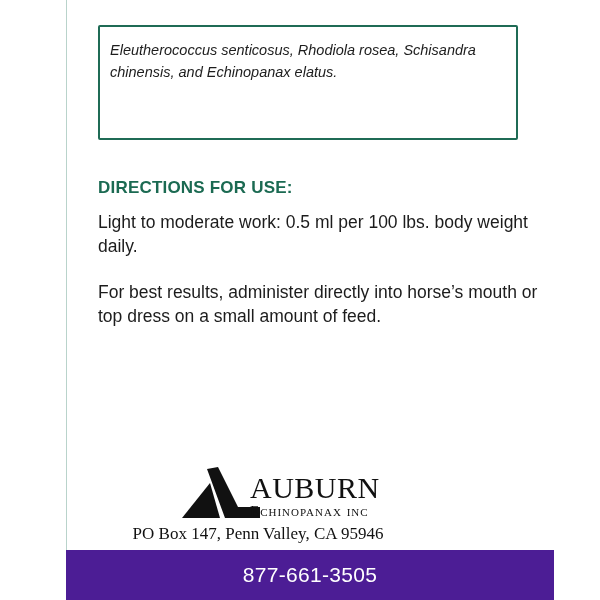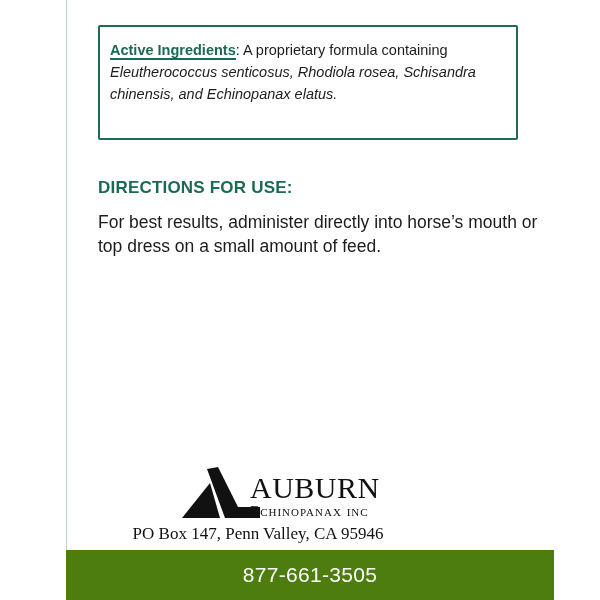--- a/index.html
+++ b/index.html
@@ -46,40 +46,38 @@
       position: absolute; left: 70px; top: 38px;
       font-family: "Liberation Serif", serif; font-size: 15px; color: #111;
       font-variant: small-caps; letter-spacing: 1px; white-space: nowrap;
     }
     .address {
       position: absolute; left: 0; width: 516px; top: 524px; text-align: center;
       font-family: "Liberation Serif", serif; font-size: 17px; color: #111;
     }
     .phone-band {
       position: absolute; left: 66px; top: 550px; width: 488px; height: 50px;
-      background: #4d7c0f; color: #ffffff;
+      background: #4c1d95; color: #ffffff;
       display: flex; align-items: center; justify-content: center;
       font-size: 21px; letter-spacing: 0.3px;
     }
   </style>
 </head>
 <body>
 
 <div class="edge-line"></div>
 
 <div class="ingredients-box">
-  <div>
-    <span class="ing-label">Active Ingredients</span><span>: A proprietary formula containing</span>
-  </div>
   <div class="italic">Eleutherococcus senticosus, Rhodiola rosea, Schisandra chinensis, and Echinopanax elatus.</div>
 </div>
 
 <div class="directions-heading">DIRECTIONS FOR USE:</div>
 
 <div class="directions-body">
+  <p>Light to moderate work: 0.5 ml per 100 lbs. body weight daily.</p>
   <p>For best results, administer directly into horse’s mouth or top dress on a small amount of feed.</p>
 </div>
 
 <div class="logo">
   <svg width="80" height="60" viewBox="0 0 80 60">
     <polygon points="2,53 30,18 40,53" fill="#111"></polygon>
     <polygon points="27,4 38,2 58,42 110,42 110,53 45,53" fill="#111"></polygon>
   </svg>
   <div class="logo-name">AUBURN</div>
   <div class="logo-sub">Echinopanax inc</div>

